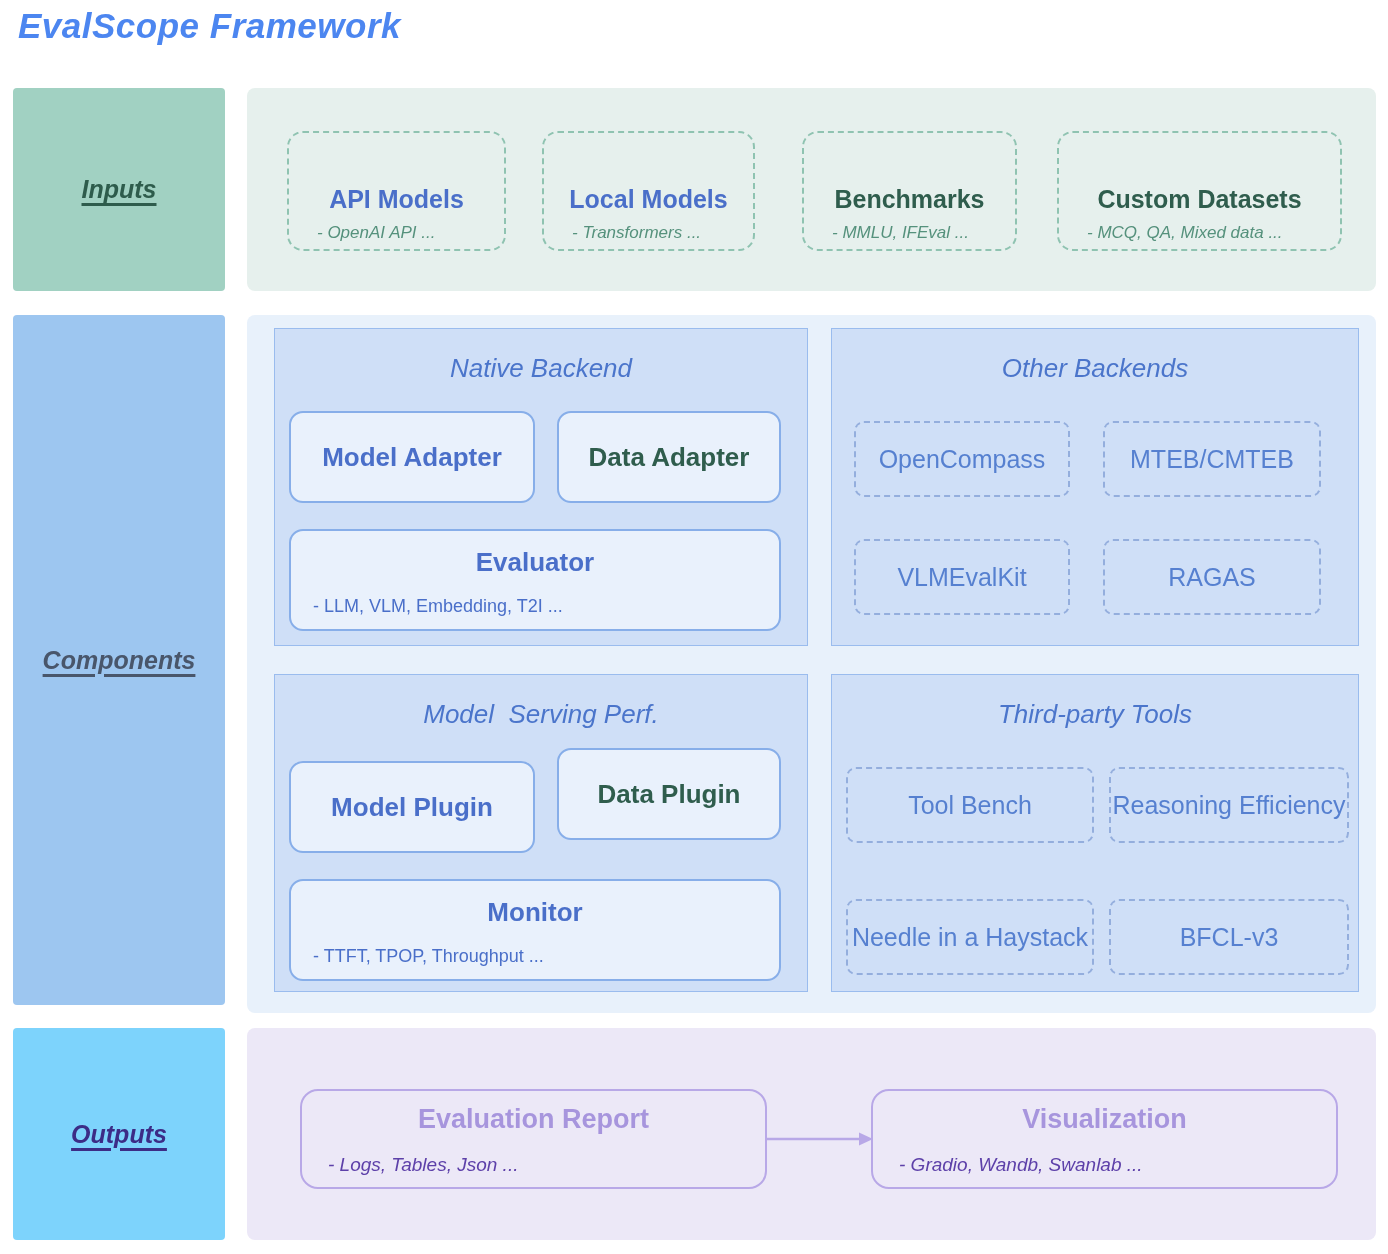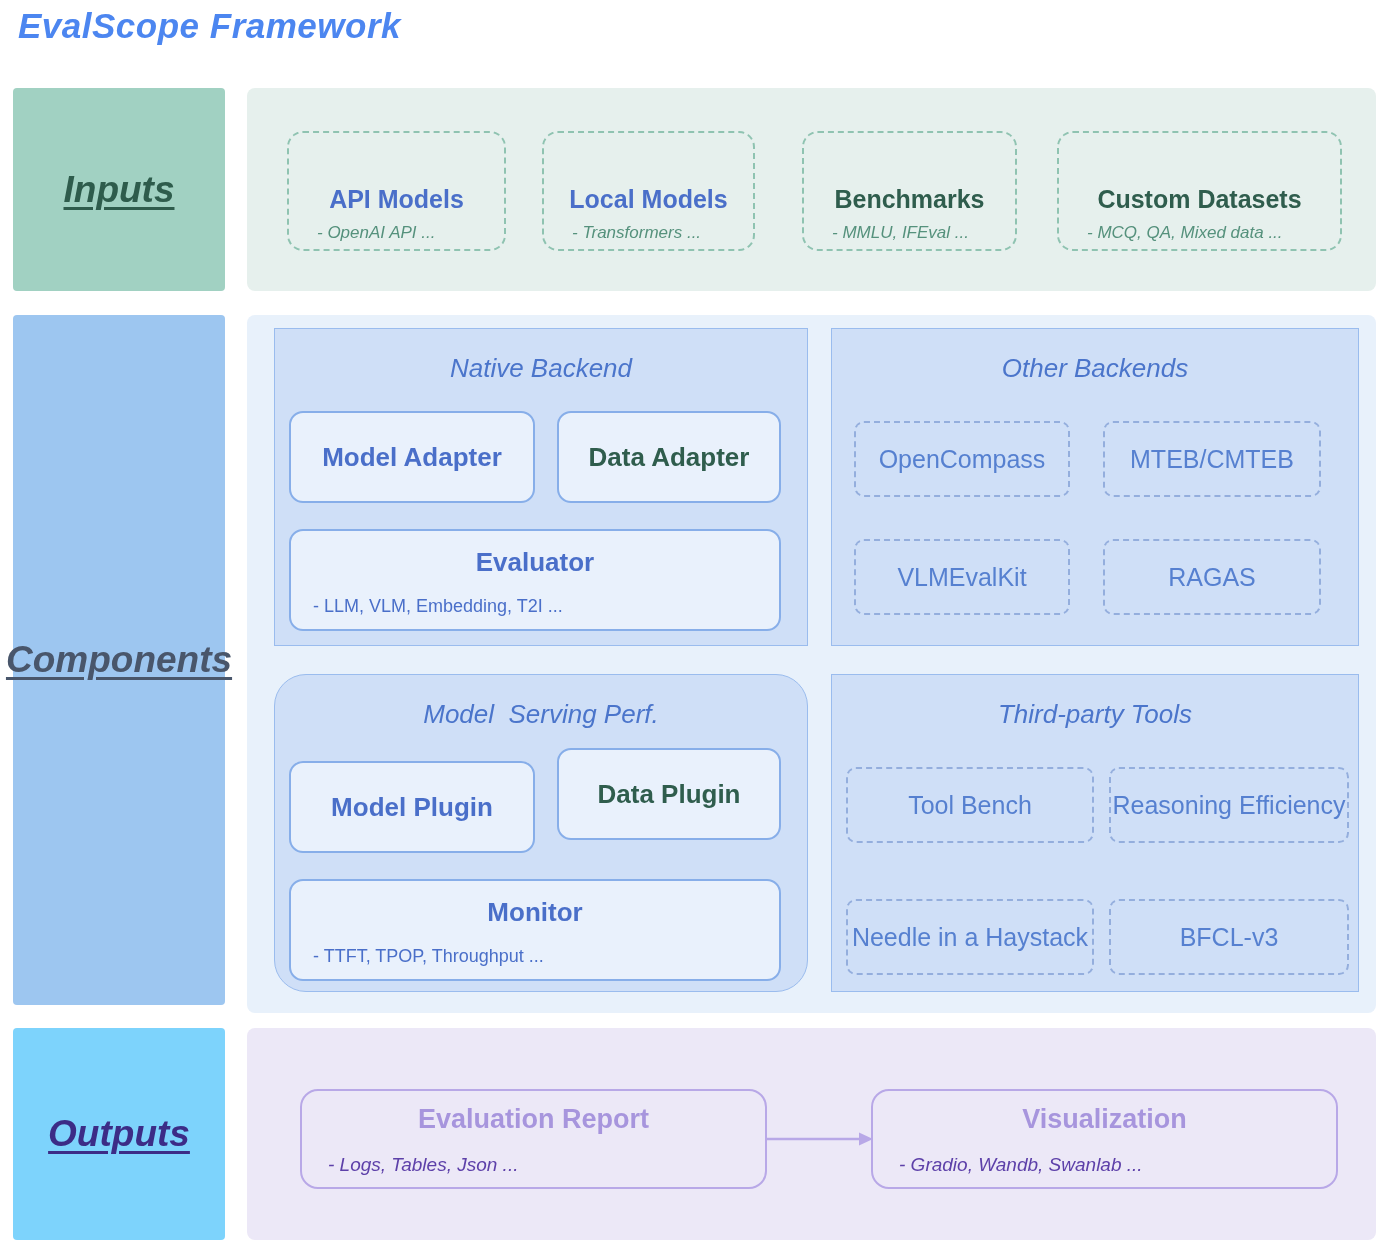--- a/index.html
+++ b/index.html
@@ -10,21 +10,21 @@
   .diagram-title{
     position:absolute;left:18px;top:6px;
     font-size:35px;font-weight:bold;font-style:italic;color:#4c86f0;letter-spacing:.5px;
   }
   
   .sidebar{
     position:absolute;left:13px;width:212px;border-radius:4px;
     display:flex;align-items:center;justify-content:center;
   }
   .sidebar .lbl{
-    font-size:37px;font-weight:bold;font-style:italic;
+    font-size:25px;font-weight:bold;font-style:italic;
     text-decoration:underline;text-decoration-thickness:3px;text-underline-offset:5px;
   }
   #sidebar-inputs{top:88px;height:203px;background:#a1d1c2;}
   #sidebar-inputs .lbl{color:#2e5c4c;}
   #sidebar-components{top:315px;height:690px;background:#9dc6f0;}
   #sidebar-components .lbl{color:#49566b;}
   #sidebar-outputs{top:1028px;height:212px;background:#7dd3fc;}
   #sidebar-outputs .lbl{color:#3c2c86;}
   
   .row-panel{position:absolute;left:247px;width:1129px;border-radius:8px;}
@@ -44,21 +44,21 @@
   #card-api{left:40px;width:219px;}
   #card-local{left:295px;width:213px;}
   #card-bench{left:555px;width:215px;}
   #card-custom{left:810px;width:285px;}
   
   .inner-panel{
     position:absolute;box-sizing:border-box;background:#cfdff7;border:1.5px solid #9abcee;
   }
   #np-native{left:27px;top:13px;width:534px;height:318px;}
   #np-other{left:584px;top:13px;width:528px;height:318px;}
-  #np-serving{left:27px;top:359px;width:534px;height:318px;border-radius:32px;}
+  #np-serving{left:27px;top:359px;width:534px;height:318px;}
   #np-third{left:584px;top:359px;width:528px;height:318px;}
   .panel-title{
     text-align:center;margin-top:24px;font-size:26px;font-style:italic;color:#4b75cb;white-space:pre;
   }
   .solid-box{
     position:absolute;box-sizing:border-box;background:#e9f1fc;border:2px solid #87aee9;border-radius:14px;
     display:flex;align-items:center;justify-content:center;
     font-size:26px;font-weight:bold;color:#4a6fc9;
   }
   .solid-box.green{color:#2f5d4d;}

